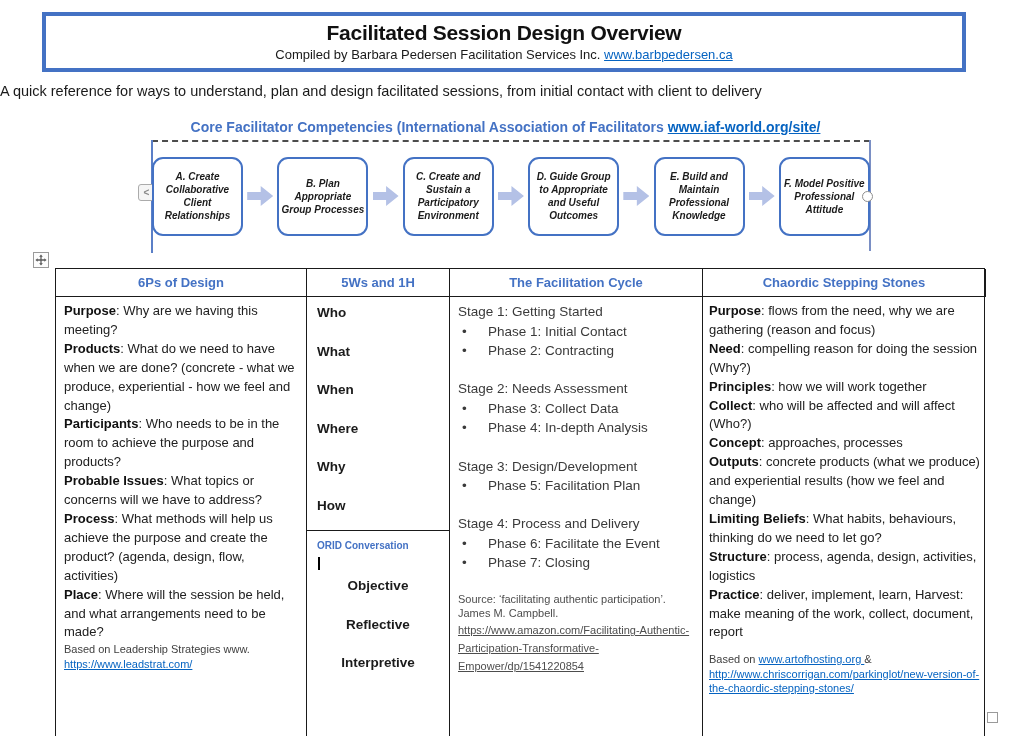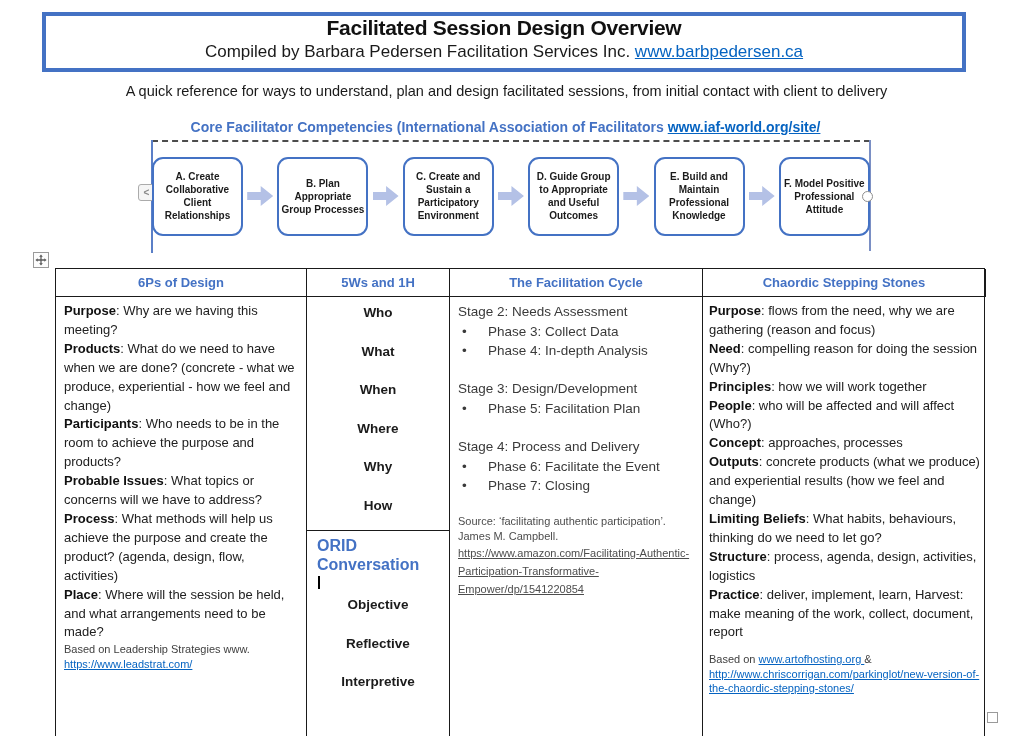--- a/index.html
+++ b/index.html
@@ -1,40 +1,40 @@
 <!DOCTYPE html>
 <html><head>
 <meta charset="utf-8">
 <style>
   * { margin:0; padding:0; box-sizing:border-box; }
   body { background:#fff; font-family:"Liberation Sans", sans-serif; }
   .page { position:relative; width:1011px; height:736px; background:#fff; overflow:hidden; }
 
   
   .title-box { position:absolute; left:42px; top:12px; width:924px; height:60px;
-    border:4px solid #4472C4; background:#fff; text-align:center; }
+    border:4px solid #4472C4; background:#fff; text-align:center; padding-top:5px; }
   .doc-title { font-size:21px; font-weight:bold; color:#111; letter-spacing:-0.3px; }
-  .doc-subtitle { font-size:17px; color:#1a1a1a; margin-top:2px; }
+  .doc-subtitle { font-size:13px; color:#1a1a1a; margin-top:2px; }
   a.lnk { color:#0563C1; text-decoration:underline; cursor:pointer; }
-  .tagline { position:absolute; left:0; top:83px; width:953px; text-align:center;
-    font-size:14.5px; color:#1a1a1a;margin-left:30px; }
+  .tagline { position:absolute; left:0; top:83px; width:953px; text-align:left;
+    font-size:14.5px; color:#1a1a1a; }
   .comp-heading { position:absolute; left:0; top:119px; width:1011px; text-align:center;
     font-size:14px; font-weight:bold; color:#4472C4; }
   .comp-heading a.lnk { font-weight:bold; }
 
   
   .canvas-top-line { position:absolute; left:152px; top:140px; width:718px; height:0;
     border-top:2px dashed #4d4d4d; }
   .vline-left  { position:absolute; left:151px; top:140px; width:2px; height:113px; background:#5b7fc7; }
   .vline-right { position:absolute; left:869px; top:140px; width:2px; height:111px; background:#7a8fc4; }
   .nav-back { position:absolute; left:138px; top:184px; width:17px; height:17px;
     background:#f5f5f5; border:1px solid #ababab; border-radius:3px; color:#8a8a8a;
     font-size:10px; font-weight:bold; text-align:center; line-height:15px; cursor:pointer; }
   .flow-row { position:absolute; left:152px; top:156px; width:718px; height:80px;
-    display:flex; justify-content:space-between; align-items:center; }
+    display:flex; justify-content:space-between; align-items:center;font-style:italic; }
   .flow-box { width:91px; height:79px; border:2.5px solid #4472C4; border-radius:11px;
     background:#fff; display:flex; align-items:center; justify-content:center;
     text-align:center; font-size:10px; font-weight:bold; color:#1b1b1b;
     line-height:1.3; padding:2px; }
   .flow-arrow { width:26px; height:21px; background:#b4c1e6; flex:none;
     clip-path:polygon(0 31%, 52% 31%, 52% 2%, 100% 50%, 52% 98%, 52% 69%, 0 69%); }
   .shape-handle { position:absolute; left:862px; top:191px; width:11px; height:11px;
     background:#fff; border:1.5px solid #8f8f8f; border-radius:50%; }
 
   
@@ -50,23 +50,23 @@
   .th:last-child { border-right:none; }
   .td { border-right:1.5px solid #1a1a1a; overflow:hidden; }
   .td:last-child { border-right:none; }
   .cell-pad { padding:5px 8px; }
   .body-text { font-size:13px; line-height:18.9px; color:#212121; }
   .body-text b { color:#111; }
   .src { font-size:11px; line-height:14.4px; color:#404040; }
 
   
   .col2-top { height:234px; border-bottom:1.5px solid #1a1a1a; padding:6px 10px; }
-  .w-word { font-size:13.5px; font-weight:bold; color:#1b1b1b; margin-bottom:19.5px; line-height:19px;text-align:center; }
+  .w-word { font-size:13.5px; font-weight:bold; color:#1b1b1b; margin-bottom:19.5px; line-height:19px; }
   .col2-bottom { padding:5px 10px; }
-  .orid-title { font-size:16px; font-weight:bold; color:#4472C4; line-height:19px; }
+  .orid-title { font-size:10px; font-weight:bold; color:#4472C4; line-height:19px; }
   .caret { width:1.5px; height:13px; background:#000; margin:2px 0 6px 1px; }
   .orid-word { font-size:13.5px; font-weight:bold; color:#1b1b1b; margin-bottom:19.5px; line-height:19px;text-align:center; }
 
   
   .stage-block { margin-bottom:18.5px; }
   .stage-title { font-size:13.5px; color:#3a3a3a; line-height:19.6px; }
   .phase-list { list-style:none; }
   .phase-list li { position:relative; padding-left:30px; font-size:13.5px; color:#3a3a3a; line-height:19.6px; }
   .phase-list li::before { content:"\2022"; position:absolute; left:4px; color:#3a3a3a; }
   .cycle-src { margin-top:0; }
@@ -157,20 +157,27 @@
         <div class="caret"></div>
         <div class="orid-word">Objective</div>
         <div class="orid-word">Reflective</div>
         <div class="orid-word">Interpretive</div>
 
       </div>
     </div>
 
     <div class="td cell-pad">
       <div class="stage-block">
+        <div class="stage-title">Stage 1: Getting Started</div>
+        <ul class="phase-list">
+          <li>Phase 1: Initial Contact</li>
+          <li>Phase 2: Contracting</li>
+        </ul>
+      </div>
+      <div class="stage-block">
         <div class="stage-title">Stage 2: Needs Assessment</div>
         <ul class="phase-list">
           <li>Phase 3: Collect Data</li>
           <li>Phase 4: In-depth Analysis</li>
         </ul>
       </div>
       <div class="stage-block">
         <div class="stage-title">Stage 3: Design/Development</div>
         <ul class="phase-list">
           <li>Phase 5: Facilitation Plan</li>
@@ -186,21 +193,21 @@
       <div class="cycle-src">
         <div class="src">Source: ‘facilitating authentic participation’. James M. Campbell.</div>
         <a class="lnk lnk-wrap src">https://www.amazon.com/Facilitating-Authentic-Participation-Transformative-Empower/dp/1541220854</a>
       </div>
     </div>
 
     <div class="td cell-pad" style="padding-left:6px; padding-right:5px;">
       <div class="body-text"><b>Purpose</b><span>: flows from the need, why we are gathering (reason and focus)</span></div>
       <div class="body-text"><b>Need</b><span>: compelling reason for doing the session (Why?)</span></div>
       <div class="body-text"><b>Principles</b><span>: how we will work together</span></div>
-      <div class="body-text"><b>People</b><span>: who will be affected and will affect (Who?)</span></div>
+      <div class="body-text"><b>Collect</b><span>: who will be affected and will affect (Who?)</span></div>
       <div class="body-text"><b>Concept</b><span>: approaches, processes</span></div>
       <div class="body-text"><b>Outputs</b><span>: concrete products (what we produce) and experiential results (how we feel and change)</span></div>
       <div class="body-text"><b>Limiting Beliefs</b><span>: What habits, behaviours, thinking do we need to let go?</span></div>
       <div class="body-text"><b>Structure</b><span>: process, agenda, design, activities, logistics</span></div>
       <div class="body-text"><b>Practice</b><span>: deliver, implement, learn, Harvest: make meaning of the work, collect, document, report</span></div>
       <div class="src chaordic-src">
         <span>Based on </span><a class="lnk">www.artofhosting.org </a><span>&amp;</span><br>
         <a class="lnk lnk-wrap">http://www.chriscorrigan.com/parkinglot/new-version-of-the-chaordic-stepping-stones/</a>
       </div>
     </div>

